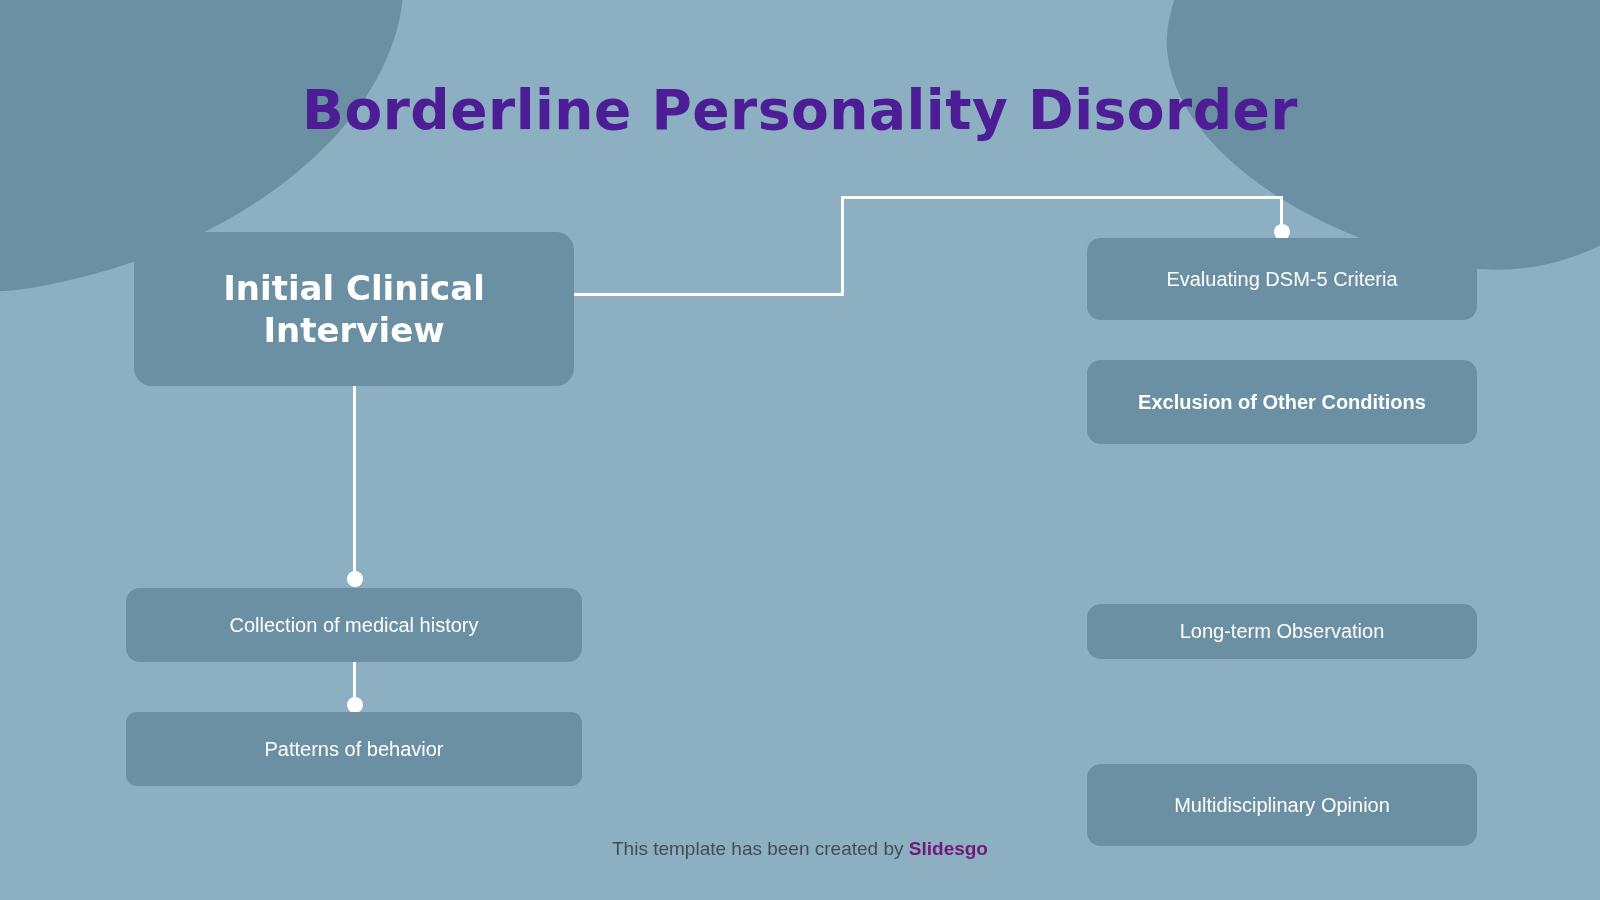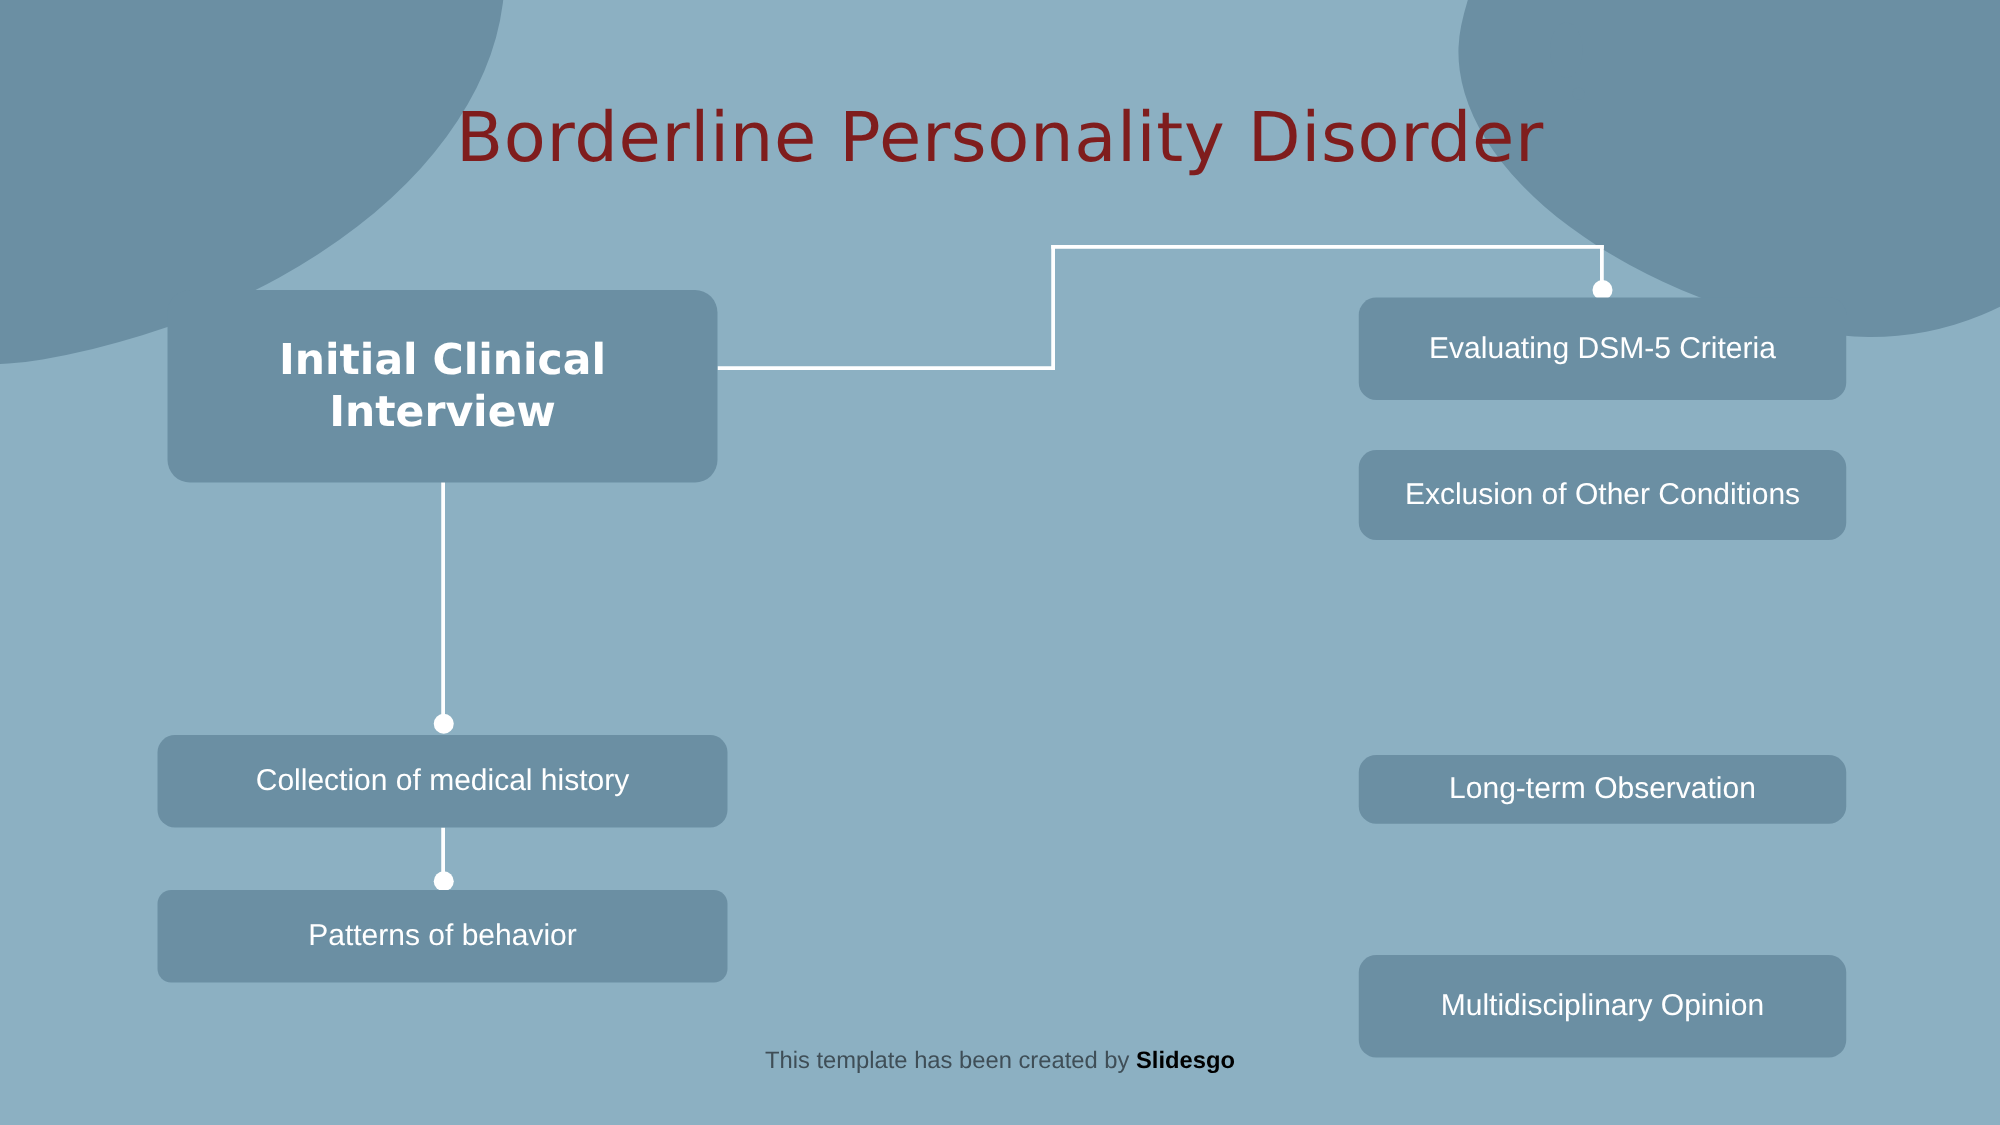--- a/index.html
+++ b/index.html
@@ -61,59 +61,59 @@
     border-radius: 50%;
   }
 
   
   .title {
     position: absolute;
     top: 78px;
     left: 0;
     width: 1600px;
     text-align: center;
-    color: #7f1d1d;
+    color: #4c1d95;
     font-size: 55px;
-    font-weight: normal;
+    font-weight: bold;
     letter-spacing: 0.5px;
     font-family: "DejaVu Sans", sans-serif;
   }
 
   
   .node {
     position: absolute;
     background: #6b8fa3;
     border-radius: 14px;
     color: #ffffff;
     display: flex;
     align-items: center;
     justify-content: center;
     text-align: center;
-    font-size: 24px;
+    font-size: 20px;
     line-height: 1.35;
     padding: 6px 16px;
     box-sizing: border-box;
   }
   .node.main {
     font-size: 34px;
     font-weight: bold;
     font-family: "DejaVu Sans", sans-serif;
     line-height: 1.25;
     border-radius: 18px;
     margin-top: 14px;
   }
 
   
   #node-initial      { left: 134px;  top: 218px; width: 440px; height: 154px; }
   #node-history      { left: 126px;  top: 588px; width: 456px; height: 74px; padding-left: 16px;  }
   #node-patterns     { left: 126px;  top: 712px; width: 456px; height: 74px; border-radius: 11px;  }
 
   
   #node-dsm          { left: 1087px; top: 238px; width: 390px; height: 82px; }
-  #node-exclusion    { left: 1087px; top: 360px; width: 390px; height: 72px; }
+  #node-exclusion    { left: 1087px; top: 360px; width: 390px; height: 84px; font-weight: bold; }
   #node-scales       { left: 1087px; top: 482px; width: 390px; height: 78px; }
   #node-observation  { left: 1087px; top: 604px; width: 390px; height: 55px; }
   #node-multi        { left: 1087px; top: 764px; width: 390px; height: 82px; }
 
   
   .line {
     position: absolute;
     background: #ffffff;
   }
   .hline { height: 3px; }
@@ -144,21 +144,21 @@
   
   .footer {
     position: absolute;
     left: 0;
     bottom: 40px;
     width: 1600px;
     text-align: center;
     color: #3f4e57;
     font-size: 19px;
   }
-  .footer b { color: #000000; }
+  .footer b { color: #701a75; }
 </style>
 </head>
 <body>
 
 <div class="slide">
 
   <div class="blob-top-left"></div>
   <div class="blob-top-right"></div>
   <div class="dot-big"></div>
   <div class="dot-small"></div>

